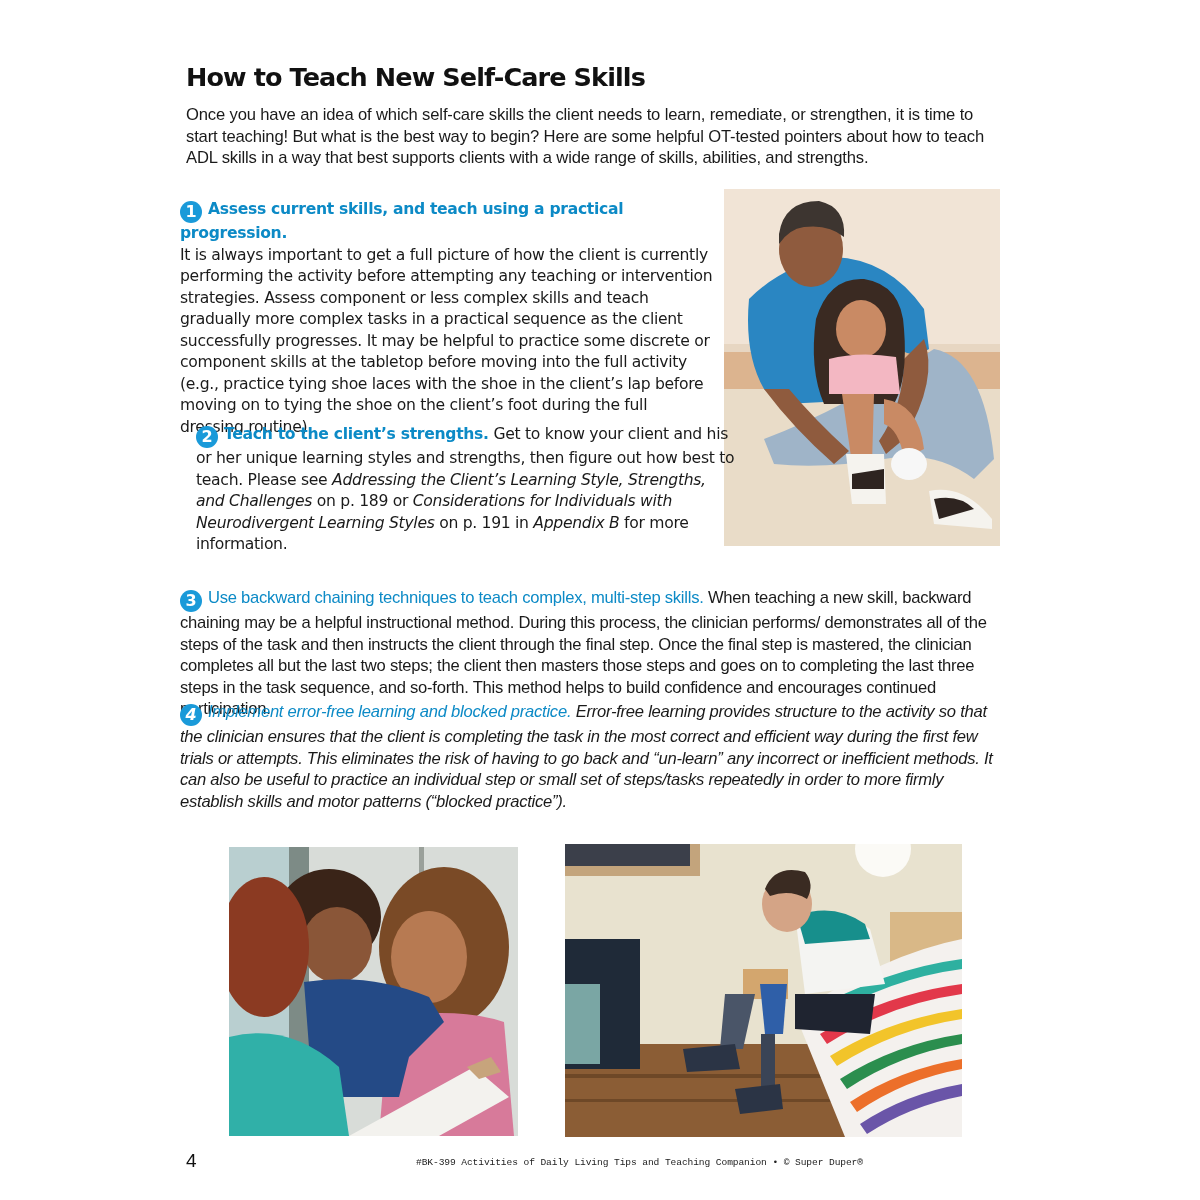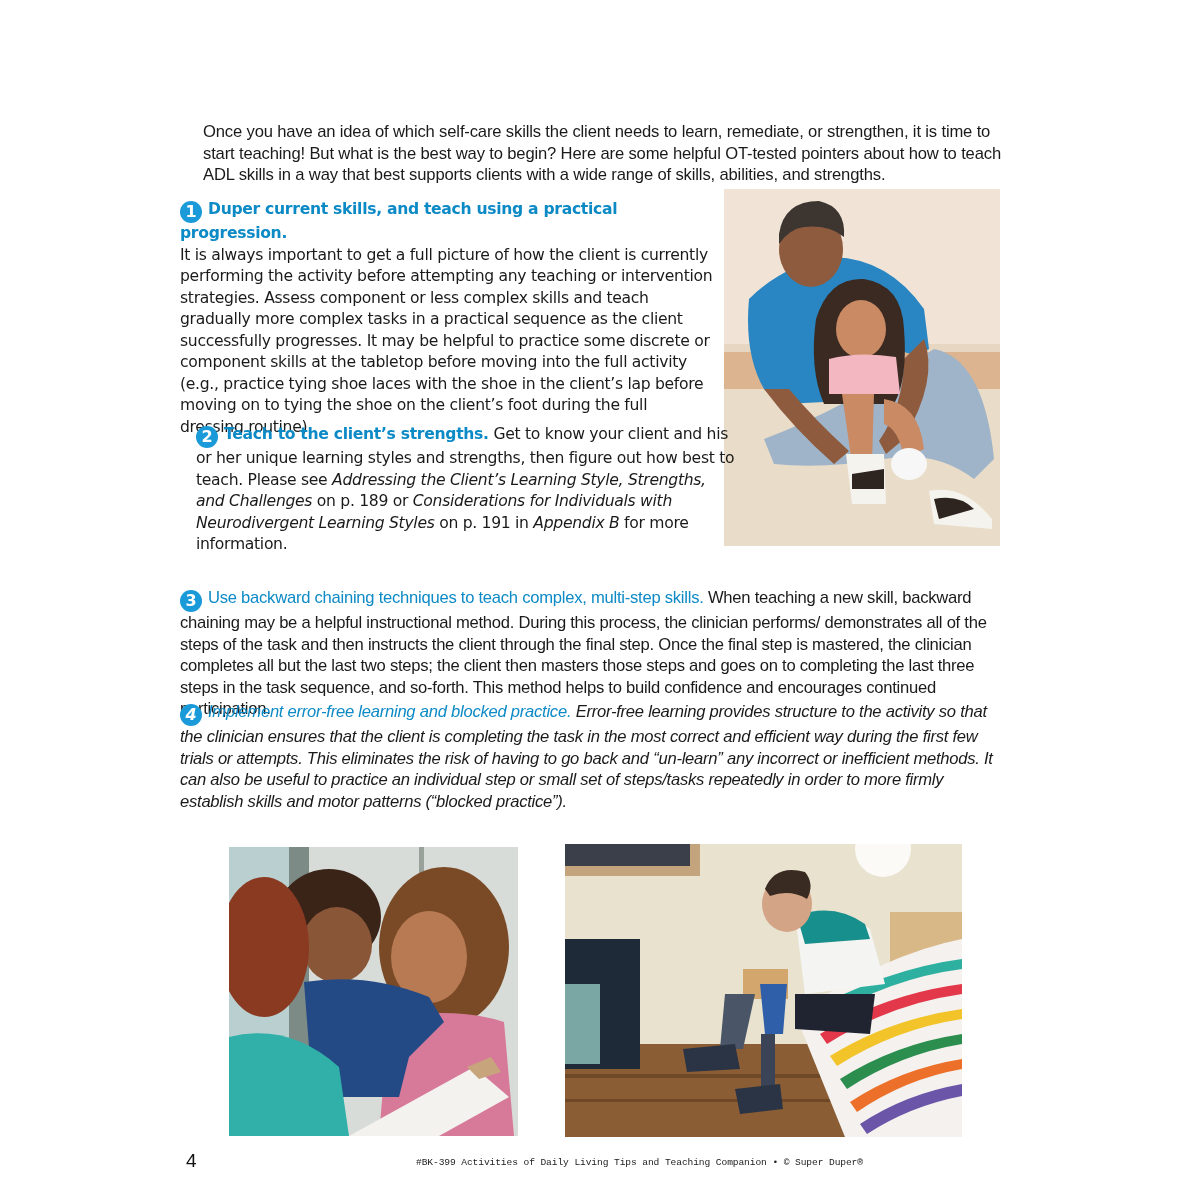--- a/index.html
+++ b/index.html
@@ -2,21 +2,21 @@
 <html><head>
   <meta charset="utf-8">
   <style>
     html, body { margin: 0; padding: 0; background: #ffffff; }
     body { width: 1200px; height: 1200px; position: relative; overflow: hidden;
            font-family: "DejaVu Sans", sans-serif; color: #1a1a1a; }
     .page { position: absolute; left: 0; top: 0; width: 1200px; height: 1200px; }
     .title { position: absolute; left: 186px; top: 62px; margin: 0;
              font-family: "DejaVu Sans", sans-serif; font-weight: bold; font-size: 25.5px;
              letter-spacing: -0.9px; color: #111; }
-    .intro { position: absolute; left: 186px; top: 104px; width: 820px; margin: 17px;
+    .intro { position: absolute; left: 186px; top: 104px; width: 820px; margin: 0;
              font-family: "Liberation Sans", sans-serif; font-size: 16.6px; line-height: 21.7px;
              letter-spacing: -0.15px; }
     .sec { position: absolute; margin: 0; font-family: "DejaVu Sans", sans-serif;
            font-size: 15.4px; line-height: 21.5px; letter-spacing: -0.45px; }
     .sec.narrow { font-family: "DejaVu Sans", sans-serif; font-size: 15.6px; letter-spacing: -0.3px; }
     .sec.wide { font-family: "Liberation Sans", sans-serif; font-size: 16.6px; letter-spacing: -0.25px; line-height: 21.6px; }
     .num { display: inline-block; width: 22px; height: 22px; border-radius: 50%;
            background: #1a9ad9; color: #fff; font-family: "DejaVu Sans", sans-serif;
            font-weight: bold; font-size: 16px; line-height: 22px; text-align: center;
            vertical-align: -3px; margin-right: 6px; letter-spacing: 0; }
@@ -27,25 +27,26 @@
     .footer-num { position: absolute; left: 186px; top: 1150px; font-family: "Liberation Sans", sans-serif;
                   font-size: 19px; color: #111; }
     .footer-text { position: absolute; left: 416px; top: 1157px; font-family: Liberation Mono, monospace;
                    font-size: 9.6px; color: #222; letter-spacing: -0.1px; white-space: nowrap; }
   </style>
 </head>
 <body>
 
 <div class="page">
 
+  <h1 class="title">How to Teach New Self-Care Skills</h1>
 
   <p class="intro">Once you have an idea of which self-care skills the client needs to learn, remediate, or strengthen, it is time to start teaching! But what is the best way to begin? Here are some helpful OT-tested pointers about how to teach ADL skills in a way that best supports clients with a wide range of skills, abilities, and strengths.</p>
 
   <p class="sec narrow" style="left:180px; top:199px; width:535px;">
-    <span class="num">1</span><span class="subhead">Duper current skills, and teach using a practical progression.</span><br>
+    <span class="num">1</span><span class="subhead">Assess current skills, and teach using a practical progression.</span><br>
     <span>It is always important to get a full picture of how the client is currently performing the activity before attempting any teaching or intervention strategies. Assess component or less complex skills and teach gradually more complex tasks in a practical sequence as the client successfully progresses. It may be helpful to practice some discrete or component skills at the tabletop before moving into the full activity (e.g., practice tying shoe laces with the shoe in the client’s lap before moving on to tying the shoe on the client’s foot during the full dressing routine).</span>
   </p>
 
   <div class="photo" style="left:724px; top:189px; width:276px; height:357px;" aria-label="Father helping daughter tie her shoe laces while sitting on the floor">
     <svg width="276" height="357" viewBox="0 0 276 357">
       <rect width="276" height="357" fill="#f1e4d6"></rect>
       <rect y="155" width="276" height="8" fill="#e7d6c2"></rect>
       <rect y="163" width="276" height="40" fill="#dcb48f"></rect>
       <rect y="200" width="276" height="157" fill="#e9dcc8"></rect>
 

